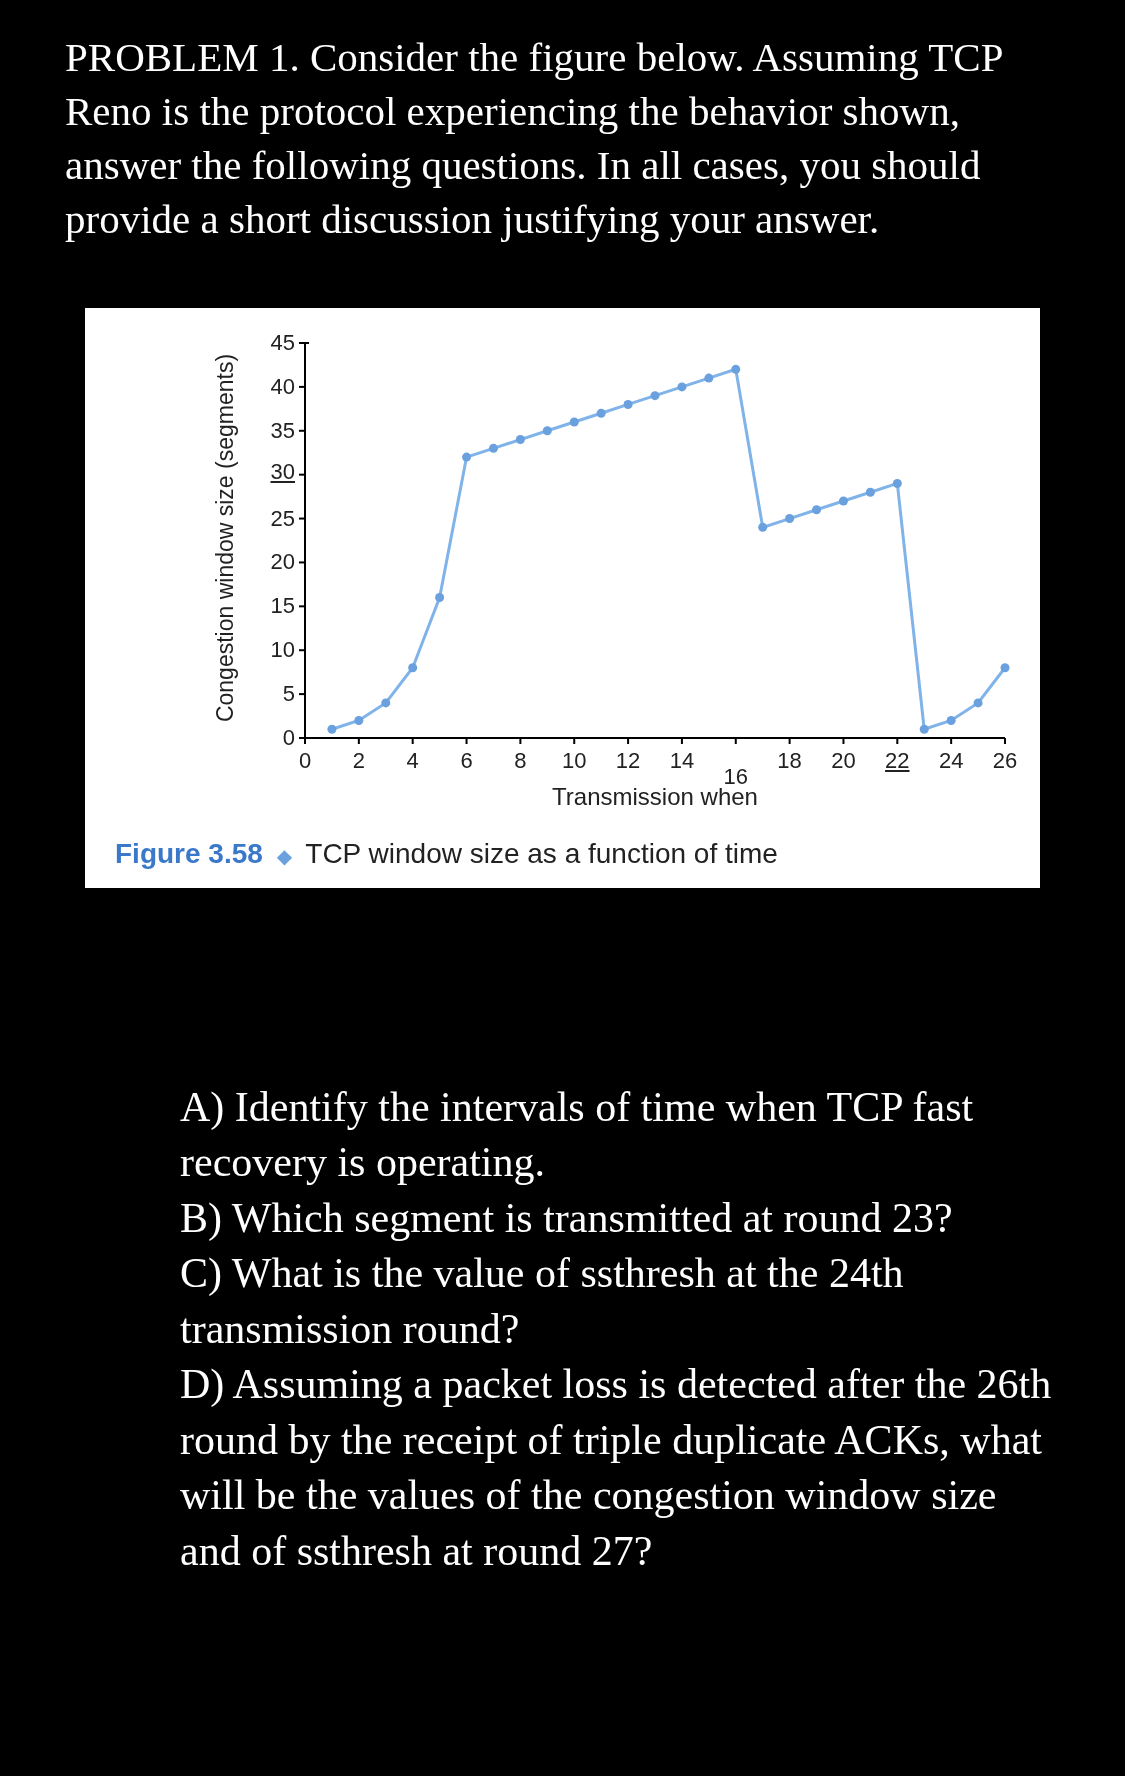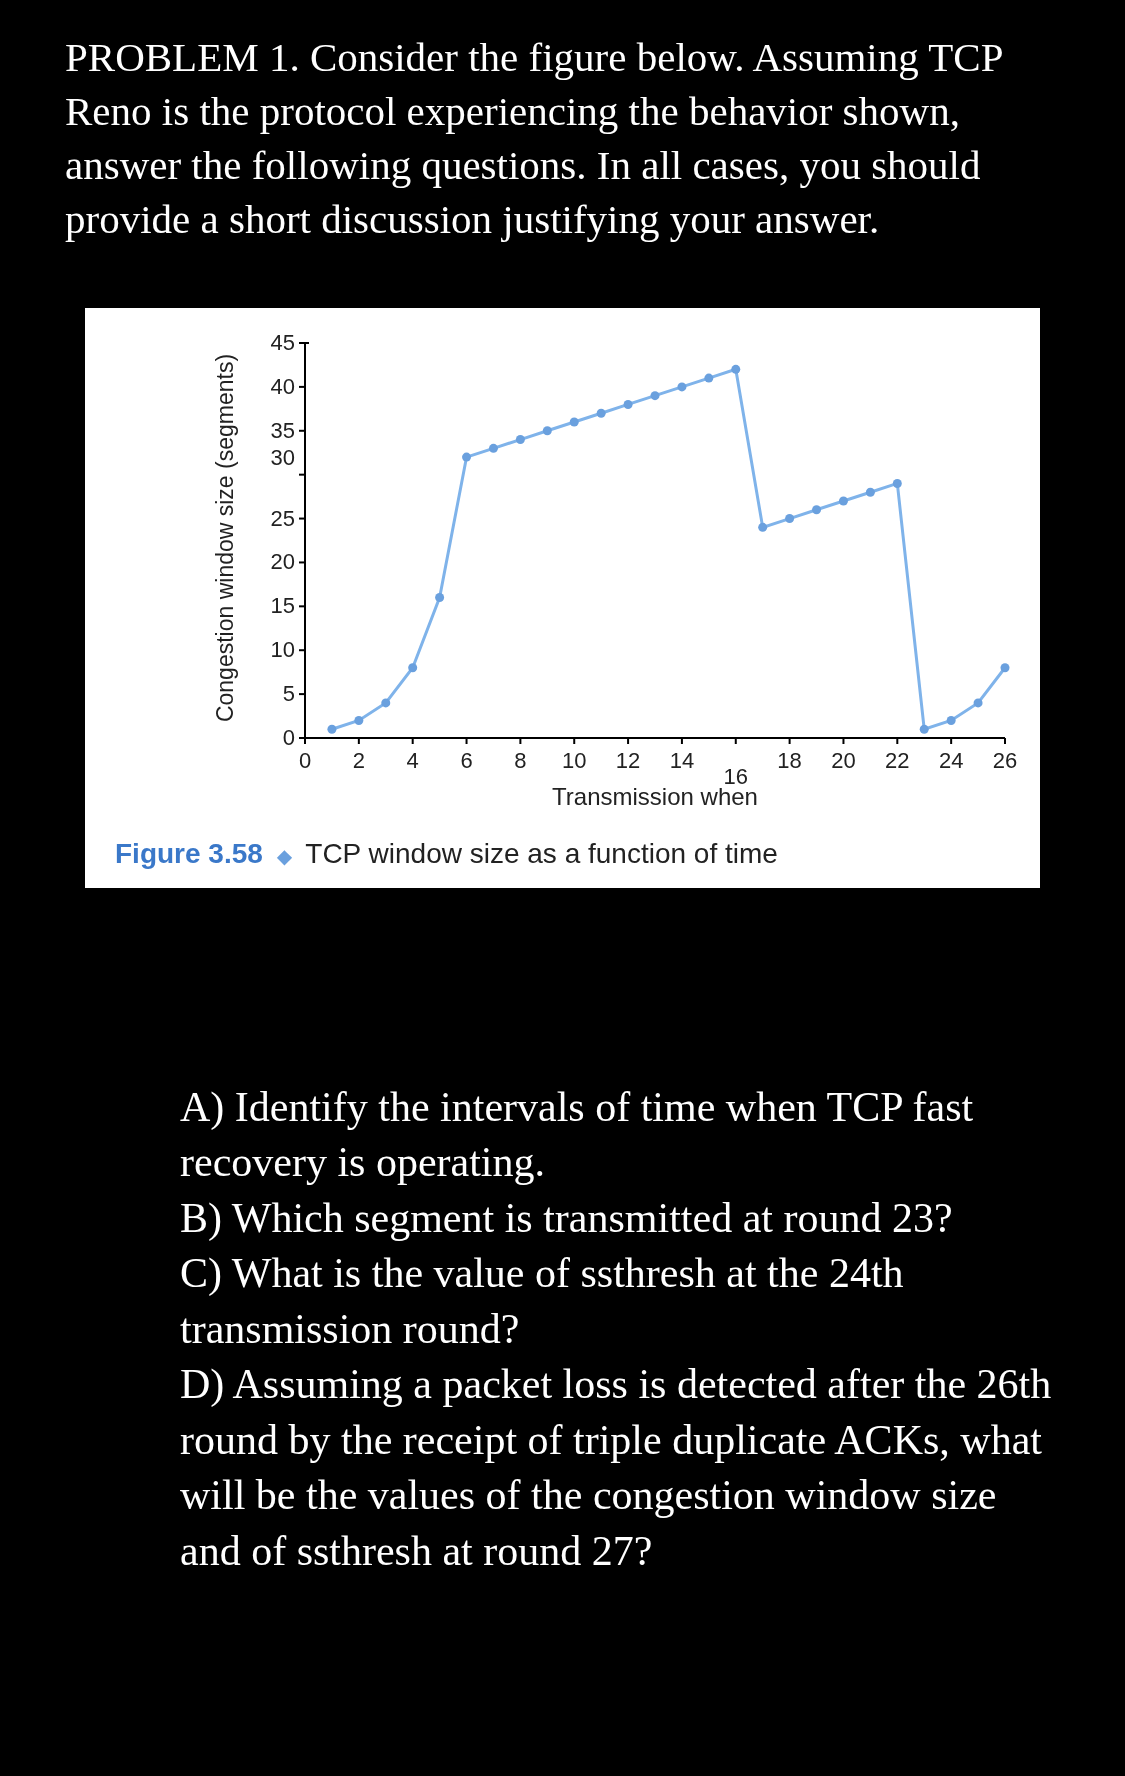--- a/index.html
+++ b/index.html
@@ -92,38 +92,38 @@
         </svg>
     </div>
 
     <div id="ytick-container">
         <div class="y-tick" style="top: 430px;">0</div>
         <div class="y-tick" style="top: 386.111px;">5</div>
         <div class="y-tick" style="top: 342.222px;">10</div>
         <div class="y-tick" style="top: 298.333px;">15</div>
         <div class="y-tick" style="top: 254.444px;">20</div>
         <div class="y-tick" style="top: 210.556px;">25</div>
-        <div class="y-tick" style="top: 150px;">30</div>
+        <div class="y-tick" style="top: 164px; text-decoration: underline;">30</div>
         <div class="y-tick" style="top: 122.778px;">35</div>
         <div class="y-tick" style="top: 78.8889px;">40</div>
         <div class="y-tick" style="top: 35px;">45</div>
       </div>
     <div id="xtick-container">
         <div class="x-tick" style="left: 220px;">0</div>
         <div class="x-tick" style="left: 273.846px;">2</div>
         <div class="x-tick" style="left: 327.692px;">4</div>
         <div class="x-tick" style="left: 381.538px;">6</div>
         <div class="x-tick" style="left: 435.385px;">8</div>
         <div class="x-tick" style="left: 489.231px;">10</div>
         <div class="x-tick" style="left: 543.077px;">12</div>
         <div class="x-tick" style="left: 596.923px;">14</div>
         <div class="x-tick" style="left: 650.769px; margin-top: 16px;">16</div>
         <div class="x-tick" style="left: 704.615px;">18</div>
         <div class="x-tick" style="left: 758.462px;">20</div>
-        <div class="x-tick" style="left: 812.308px;">22</div>
+        <div class="x-tick" style="left: 812.308px; text-decoration: underline;">22</div>
         <div class="x-tick" style="left: 866.154px;">24</div>
         <div class="x-tick" style="left: 920px;">26</div>
       </div>
 
     <div class="caption">
       <span class="fignum">Figure 3.58</span>
       <span class="diamond">◆</span>
       <span>TCP window size as a function of time</span>
     </div>
   </div>

